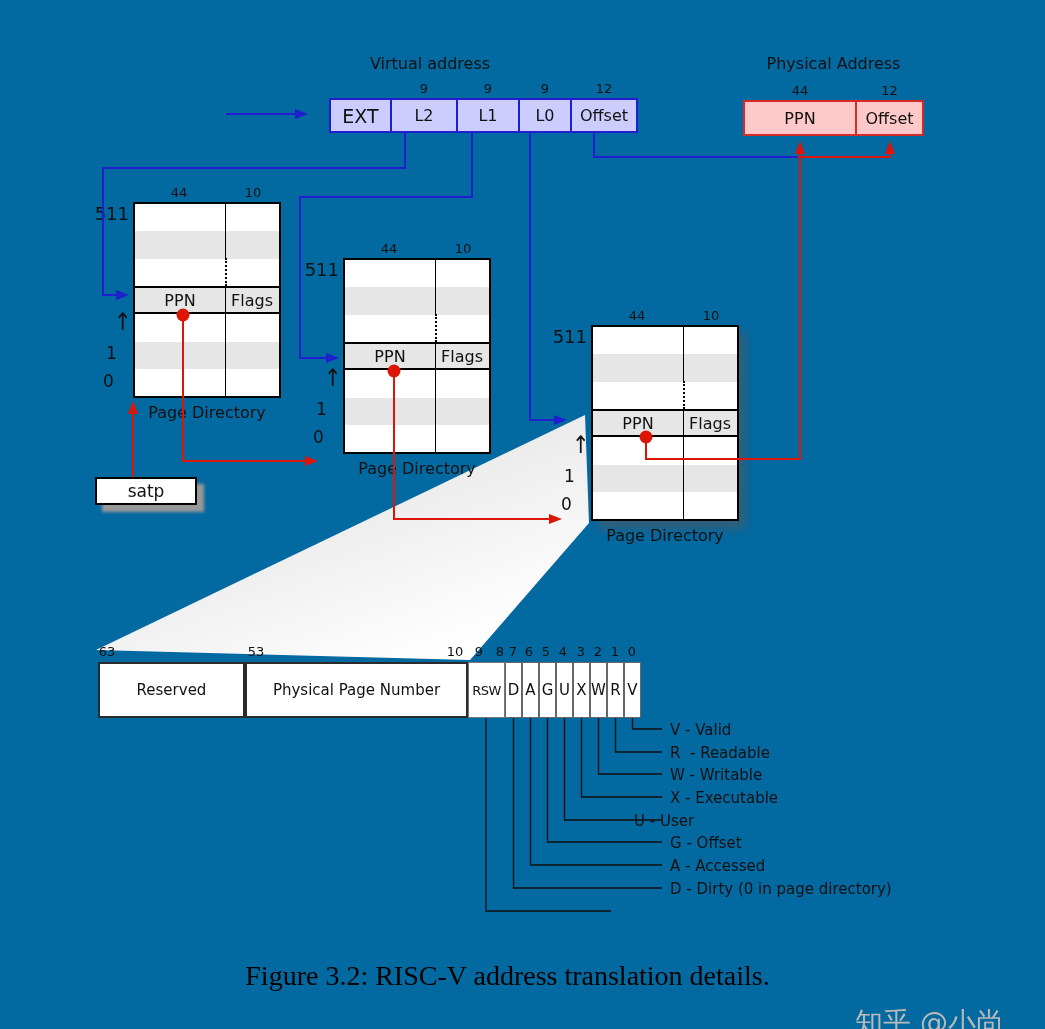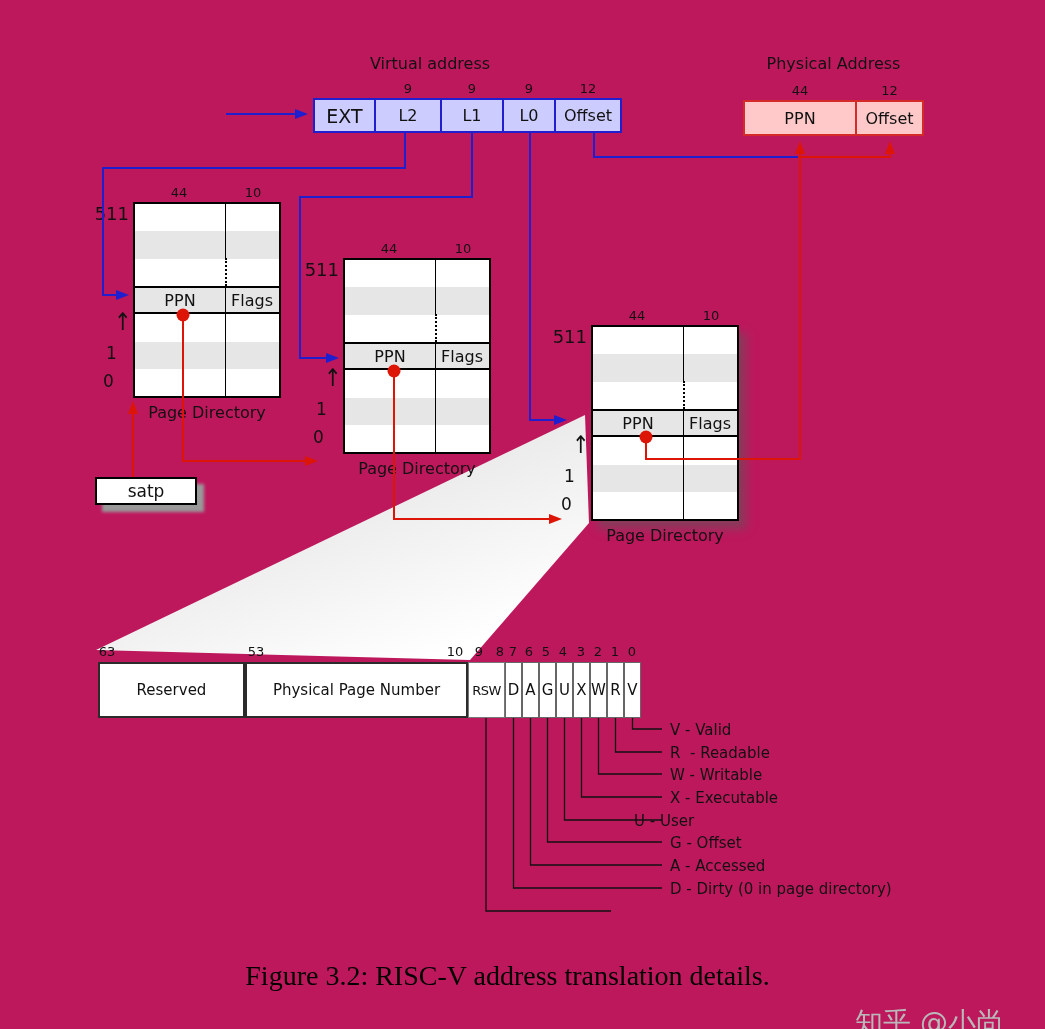--- a/index.html
+++ b/index.html
@@ -1,31 +1,31 @@
 <!DOCTYPE html>
 <html><head>
 <meta charset="utf-8">
 <style>
   html,body{margin:0;padding:0;background:#fff;}
-  #stage{position:relative;width:1045px;height:1029px;background:#be185d;overflow:hidden;
+  #stage{position:relative;width:1045px;height:1029px;background:#0369a1;overflow:hidden;
          font-family:"DejaVu Sans","Liberation Sans",sans-serif;color:#111;}
   .abs{position:absolute;}
 
   
   #wedge{left:90px;top:405px;width:580px;height:260px;
          background:linear-gradient(160deg,#d8d8d8 4%,#ececec 42%,#ffffff 80%);
          clip-path:polygon(495px 10px,499px 118px,380px 255px,6px 245px);z-index:0;}
 
   
   .addr-title{font-size:16px;text-align:center;z-index:2;}
   .addr-row{display:flex;z-index:2;}
   .addr-cell{position:relative;display:flex;align-items:center;justify-content:center;
              box-sizing:border-box;font-size:16px;}
   .va .addr-cell{border:2px solid #1f1fd0;background:#ccccff;height:35px;margin-left:-2px;}
-  .va .addr-cell:first-child{margin-left:0;}
+  .va .addr-cell:first-child{margin-left:16px;}
   .pa .addr-cell{border:2px solid #d42a2a;background:#ffc9c9;height:36px;margin-left:-2px;}
   .pa .addr-cell:first-child{margin-left:0;}
   .bits{position:absolute;top:-19px;left:0;right:0;text-align:center;font-size:13px;color:#111;}
   .ext-label{font-size:19px;}
 
   
   .dir{position:absolute;z-index:1;}
   .dir-table{position:relative;width:148px;height:196px;border:2px solid #000;
              box-sizing:border-box;background:#fff;overflow:hidden;}
   .dir-row{height:27.45px;}

